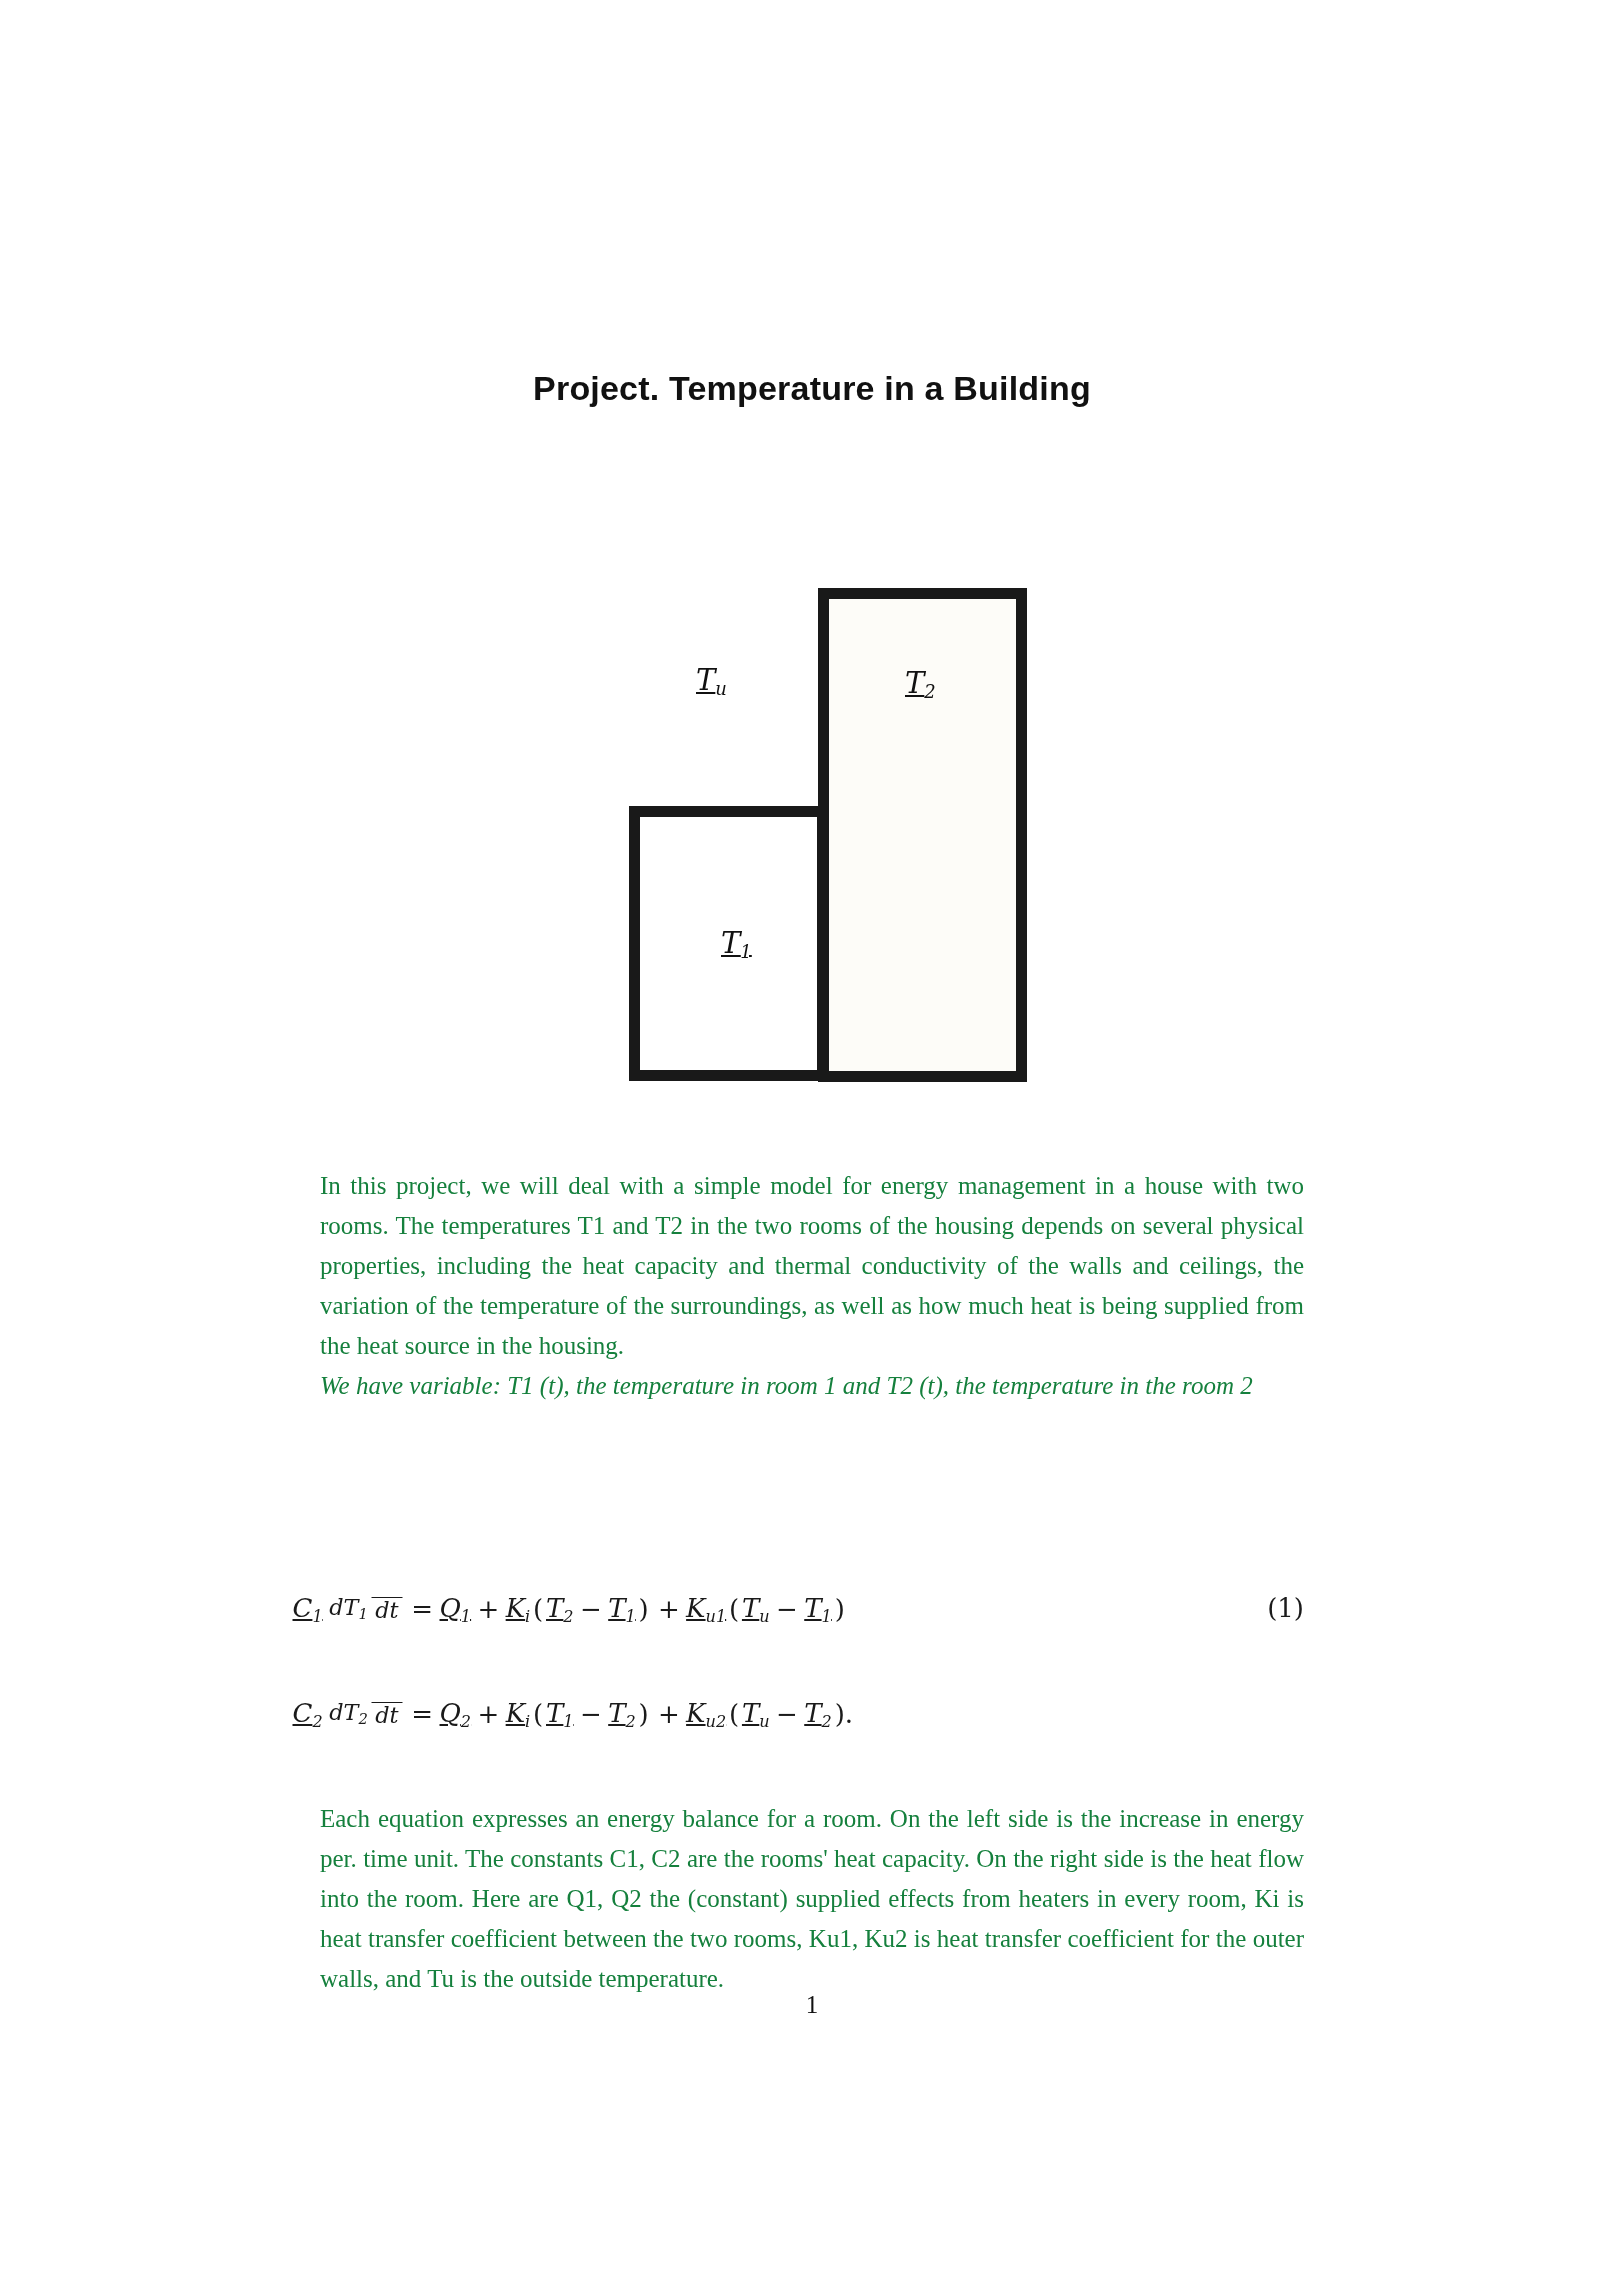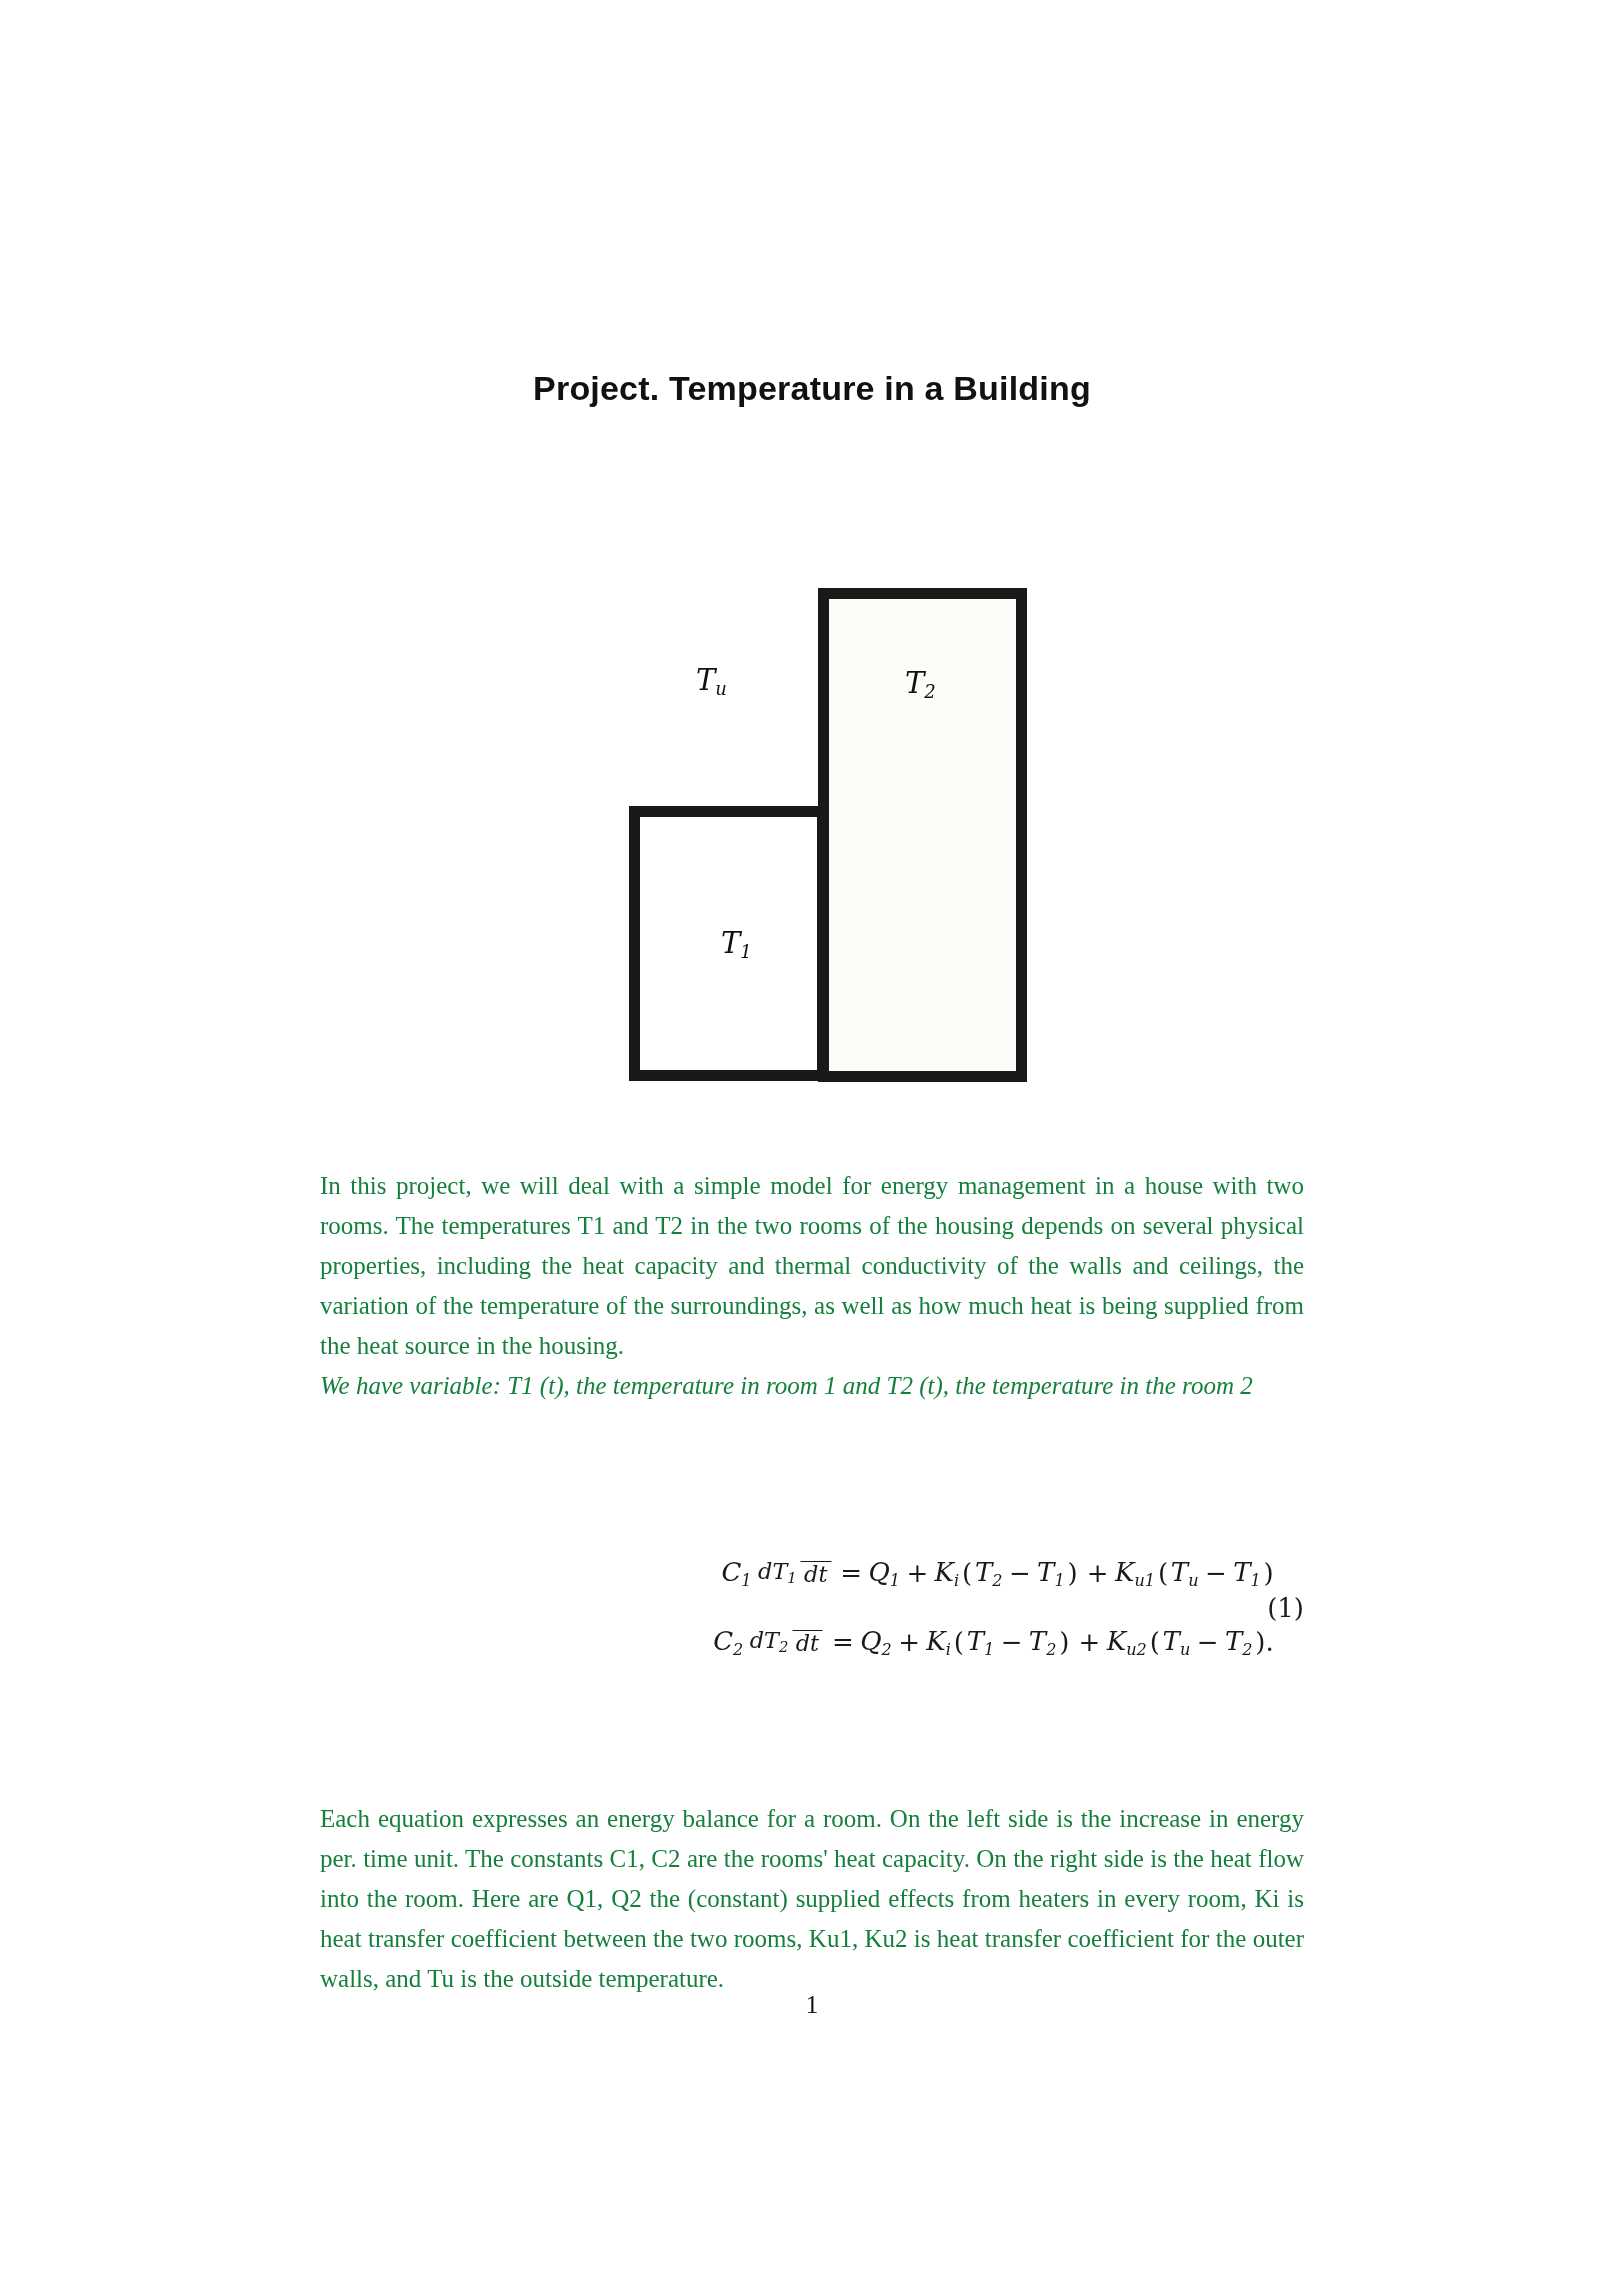--- a/index.html
+++ b/index.html
@@ -112,35 +112,37 @@
   }
   .eq-rows {
     position: absolute;
     left: 0;
     top: 0;
     width: 984px;
   }
   .eq-row {
     display: flex;
     align-items: center;
-    justify-content: flex-end;
+    justify-content: flex-start;
     height: 69px;
     font-family: "DejaVu Serif", "Liberation Serif", serif;
     font-size: 26px;
     color: #1a1a1a;
     white-space: nowrap;
+    margin-top: 36px;
   }
   .eq-inner {
     display: inline-flex;
     align-items: center;
     transform: translateX(-27.5px);
   }
   .mi {
     font-style: italic;
     font-family: "DejaVu Serif", "Liberation Serif", serif;
+    text-decoration: underline;
   }
   .mi sub {
     font-size: 0.62em;
     vertical-align: -0.3em;
   }
   .mo {
     font-style: normal;
     padding: 0 6.4px;
   }
   .mo.tight { padding: 0 2.8px; }

